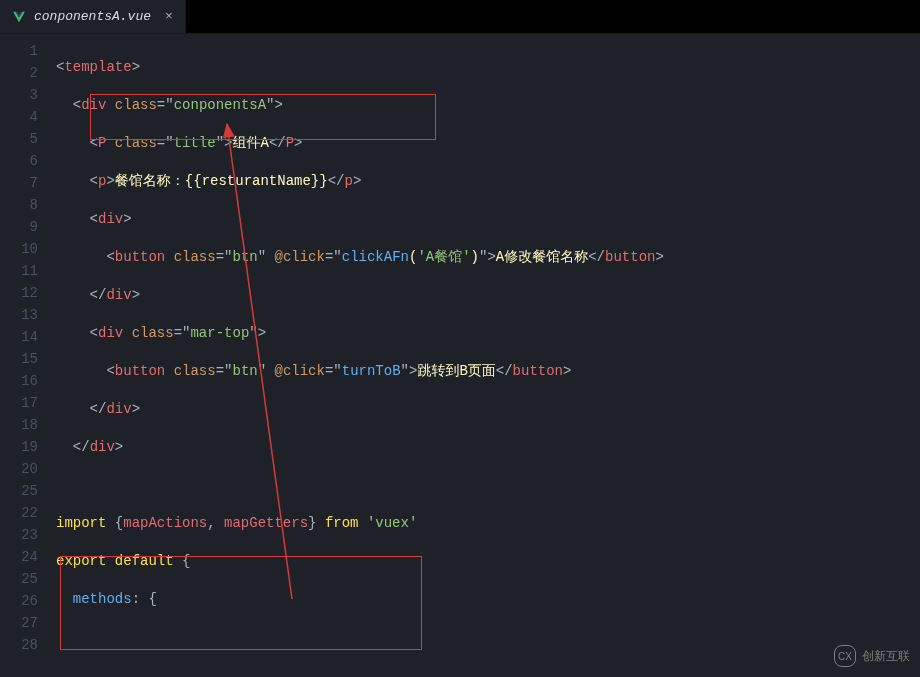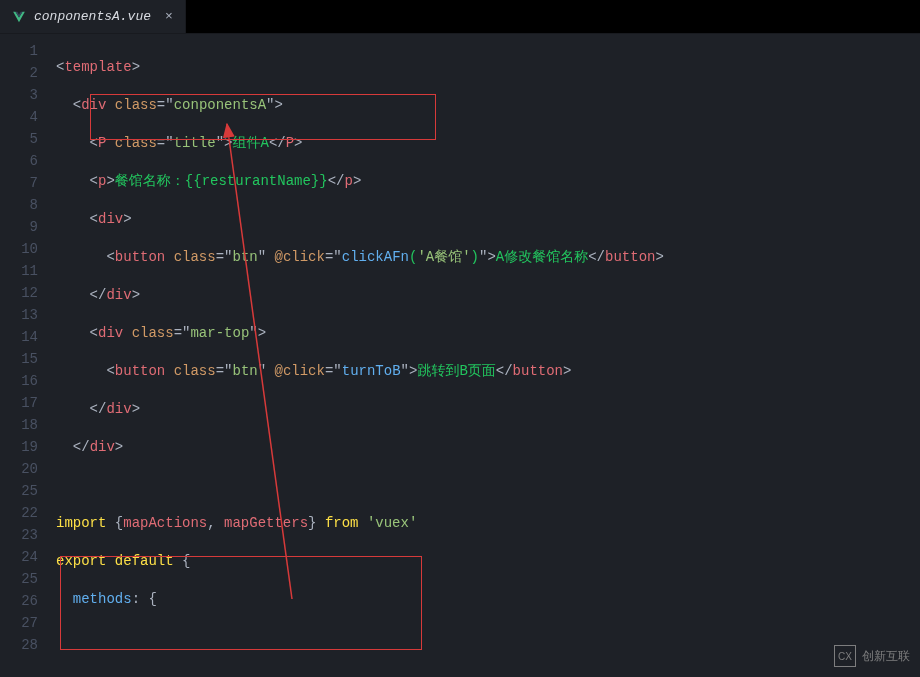--- a/index.html
+++ b/index.html
@@ -60,21 +60,21 @@
     white-space: pre;
   }
   .line { height: 22px; line-height: 22px; }
   .gutter .line { }
   .p-punc { color: #abb2bf; }
   .p-tag { color: #e06c75; }
   .p-attr { color: #d19a66; }
   .p-str { color: #98c379; }
   .p-kw { color: #fde047; }
   .p-fn { color: #61afef; text-align: right; }
-  .p-text { color: #22c55e; }
+  .p-text { color: #fef9c3; }
   .red-box {
     position: absolute;
     border: 1px solid #d73a3a;
     pointer-events: none;
   }
   .arrow-svg {
     position: absolute;
     pointer-events: none;
   }
   .watermark {
@@ -85,21 +85,21 @@
     font-size: 12px;
     display: flex;
     align-items: center;
     gap: 6px;
     opacity: 0.9;
   }
   .watermark .wm-logo {
     width: 22px;
     height: 22px;
     border: 1px solid #888;
-    border-radius: 0;
+    border-radius: 8px;
     display: flex;
     align-items: center;
     justify-content: center;
     font-size: 10px;
     color: #888;
     font-family: sans-serif;
   }
 </style>
 </head>
 <body>

